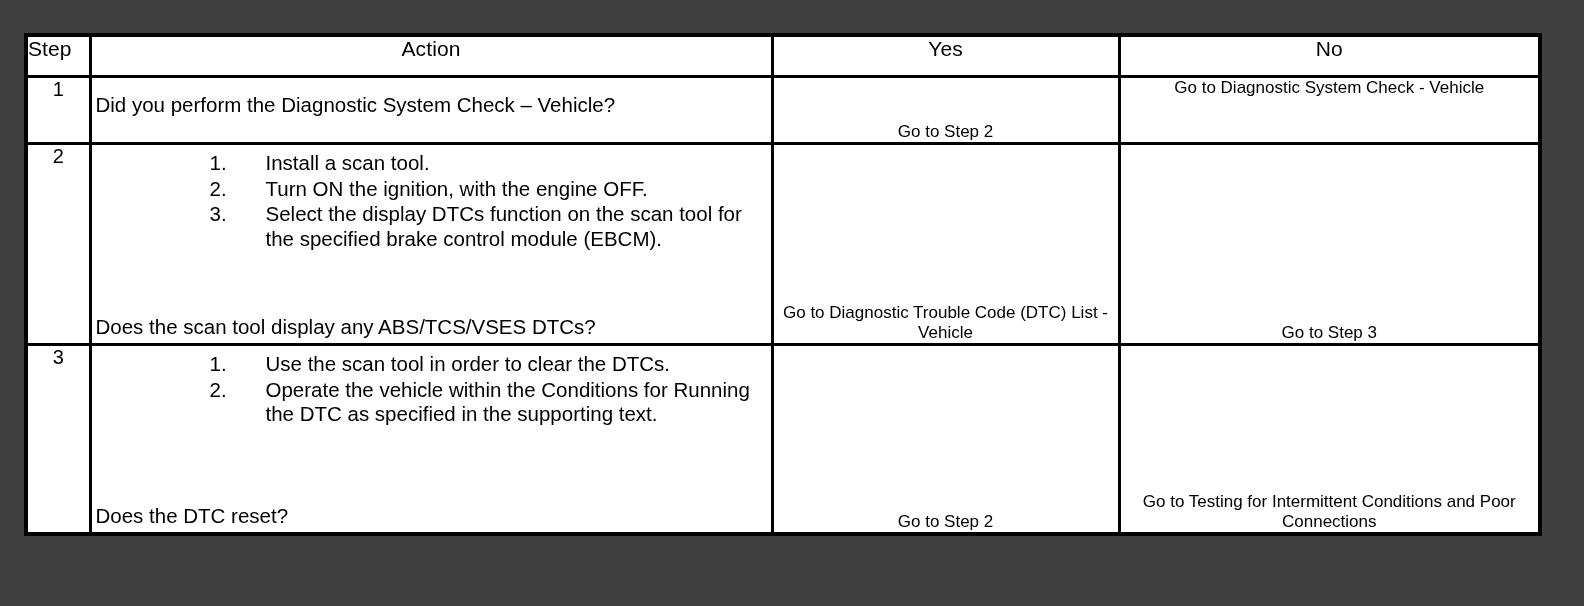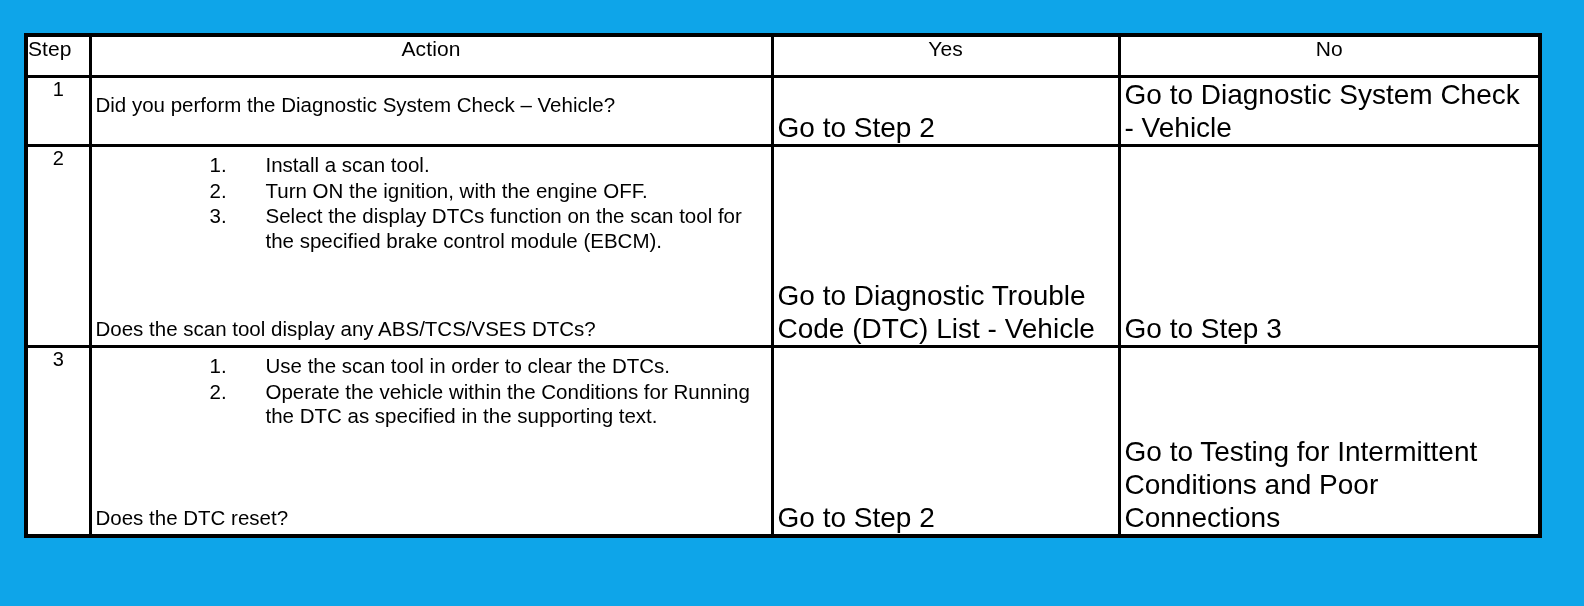--- a/index.html
+++ b/index.html
@@ -12,21 +12,21 @@
     height: 606px;
     font-family: "Liberation Sans", sans-serif;
     color: #000000;
     overflow: hidden;
   }
 
   .page {
     position: relative;
     width: 1584px;
     height: 606px;
-    background: #0ea5e9;
+    background: #404040;
   }
 
   .diag-table {
     position: absolute;
     left: 24px;
     top: 33px;
     width: 1514px;
     border-collapse: collapse;
     table-layout: fixed;
     border: 4px solid #000000;
@@ -115,22 +115,22 @@
   ol.steps-list li .num {
     position: absolute;
     left: 118px;
     width: 34px;
     text-align: left;
   }
 
   
   .ans-cell {
     position: relative;
-    text-align: left;
-    font-size: 28px;
+    text-align: center;
+    font-size: 17px;
     line-height: 1.18;
     vertical-align: middle;
   }
   .ans-cell .ans-text {
     display: block;
     padding: 0 4px;
   }
   .ans-cell.bottom-align {
     vertical-align: bottom;
   }

